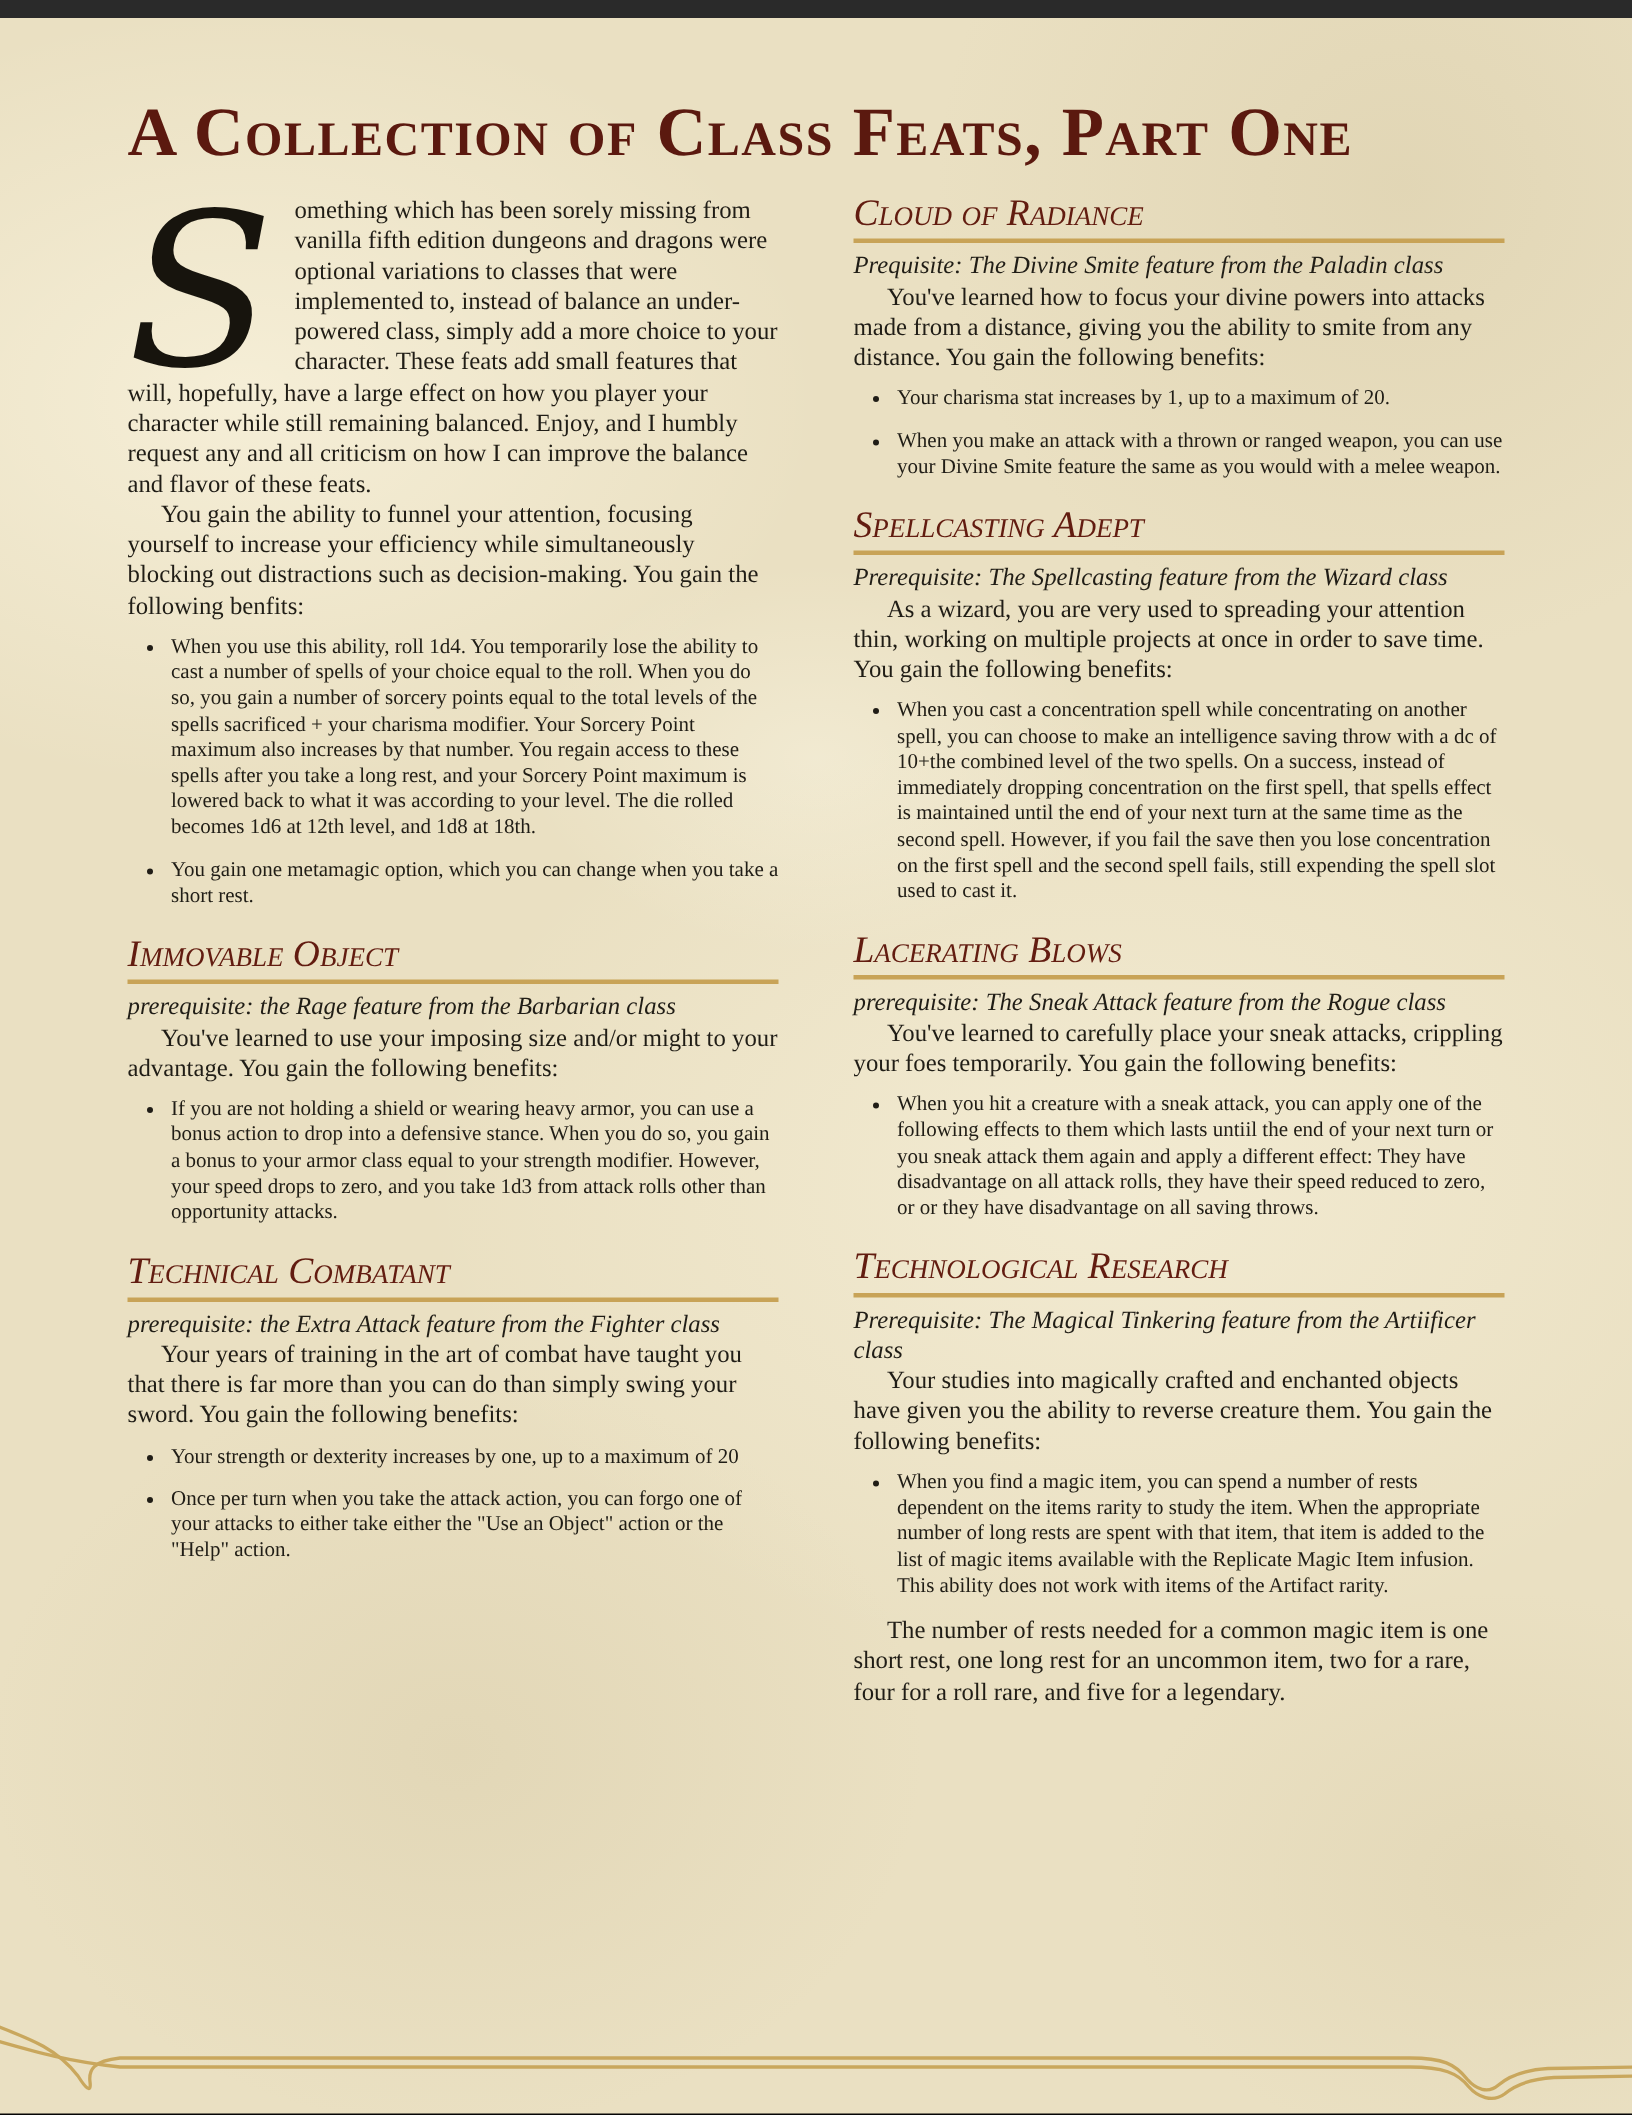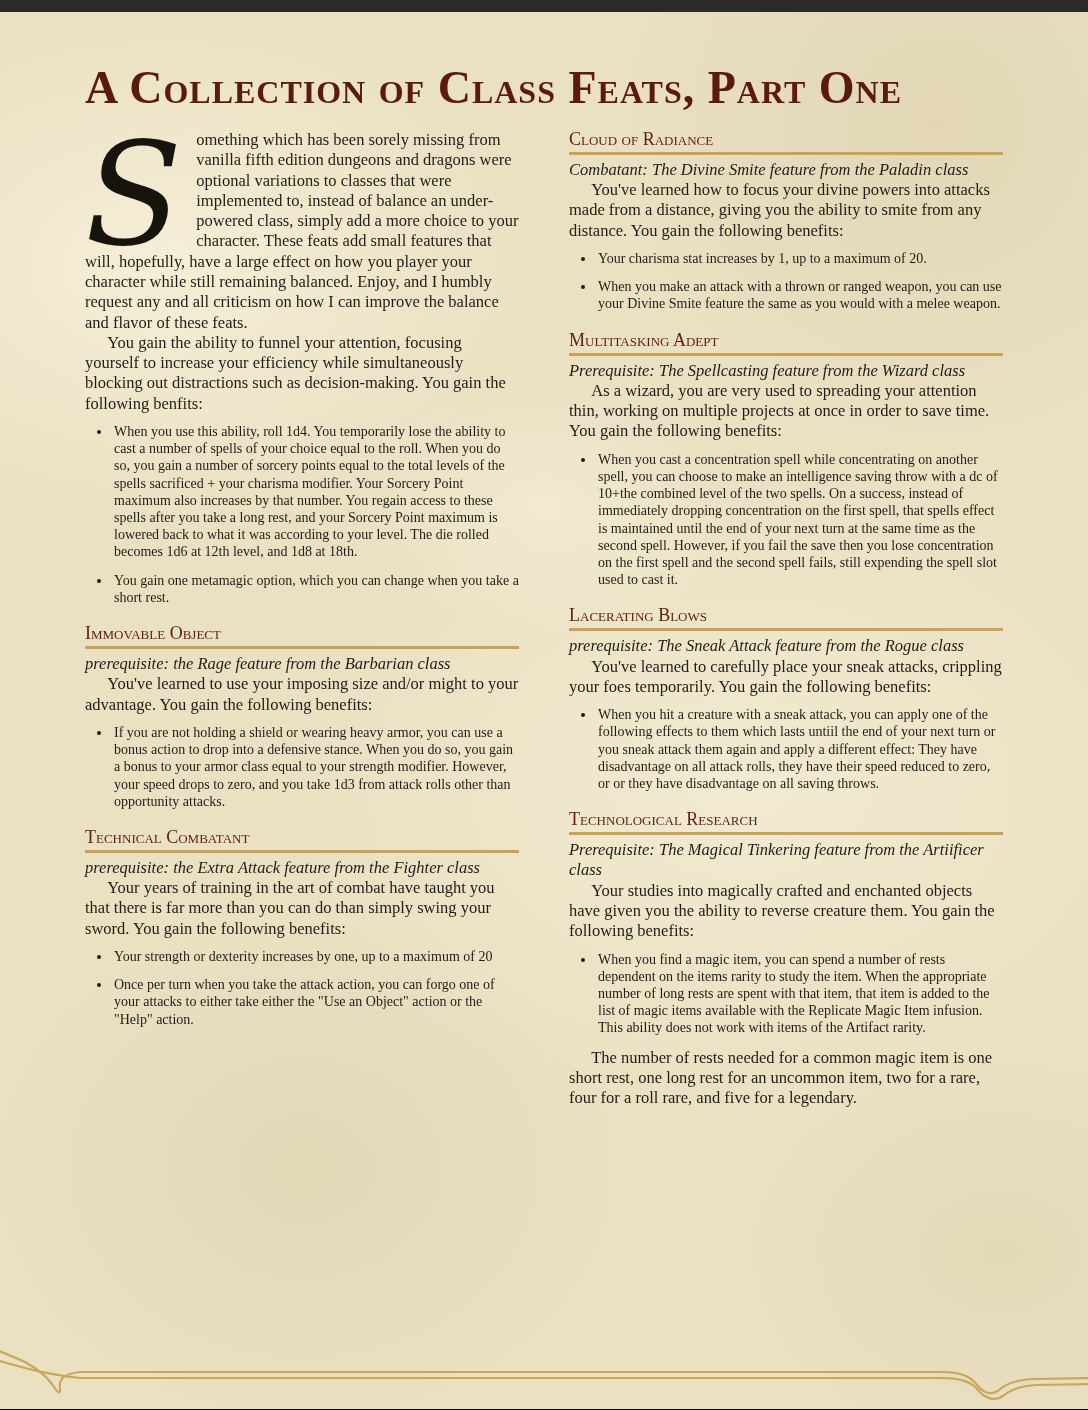--- a/index.html
+++ b/index.html
@@ -30,25 +30,26 @@
   }
   .columns {
     position:absolute; top:118px; left:85px; width:918px;
     display:grid; grid-template-columns:1fr 1fr; column-gap:50px;
     align-items:start;
   }
   .col { min-width:0; }
   .feat-heading {
     font-variant:small-caps;
     font-weight:normal;
-    font-size:18px; line-height:1.05;
+    font-size:25px; line-height:1.05;
     color:#621c10;
     border-bottom:3px solid #c8a357;
     padding-bottom:3px;
     margin:18px 0 5px 0;
+    font-style:italic;
   }
   .col .feat-section:first-child .feat-heading { margin-top:0; }
   p.body, p.prereq { font-size:16.5px; line-height:1.23; }
   p.indent { text-indent:1.35em; }
   p.prereq { font-style:italic; }
   ul.benefits { margin:9px 0 4px 0; padding-left:27px; list-style:disc; }
   ul.benefits li { font-size:14px; line-height:1.23; margin-bottom:11px; padding-left:2px; }
   .dropcap {
     float:left;
     font-family:"DejaVu Serif", serif;
@@ -105,30 +106,30 @@
           <li>Once per turn when you take the attack action, you can forgo one of your attacks to either take either the "Use an Object" action or the "Help" action.</li>
         </ul>
       </section>
 
     </div>
 
     <div class="col">
 
       <section class="feat-section">
         <h3 class="feat-heading">Cloud of Radiance</h3>
-        <p class="prereq">Combatant: The Divine Smite feature from the Paladin class</p>
+        <p class="prereq">Prequisite: The Divine Smite feature from the Paladin class</p>
         <p class="body indent">You've learned how to focus your divine powers into attacks made from a distance, giving you the ability to smite from any distance. You gain the following benefits:</p>
         <ul class="benefits">
           <li>Your charisma stat increases by 1, up to a maximum of 20.</li>
           <li>When you make an attack with a thrown or ranged weapon, you can use your Divine Smite feature the same as you would with a melee weapon.</li>
         </ul>
       </section>
 
       <section class="feat-section">
-        <h3 class="feat-heading">Multitasking Adept</h3>
+        <h3 class="feat-heading">Spellcasting Adept</h3>
         <p class="prereq">Prerequisite: The Spellcasting feature from the Wizard class</p>
         <p class="body indent">As a wizard, you are very used to spreading your attention thin, working on multiple projects at once in order to save time. You gain the following benefits:</p>
         <ul class="benefits">
           <li>When you cast a concentration spell while concentrating on another spell, you can choose to make an intelligence saving throw with a dc of 10+the combined level of the two spells. On a success, instead of immediately dropping concentration on the first spell, that spells effect is maintained until the end of your next turn at the same time as the second spell. However, if you fail the save then you lose concentration on the first spell and the second spell fails, still expending the spell slot used to cast it.</li>
         </ul>
       </section>
 
       <section class="feat-section">
         <h3 class="feat-heading">Lacerating Blows</h3>
         <p class="prereq">prerequisite: The Sneak Attack feature from the Rogue class</p>

